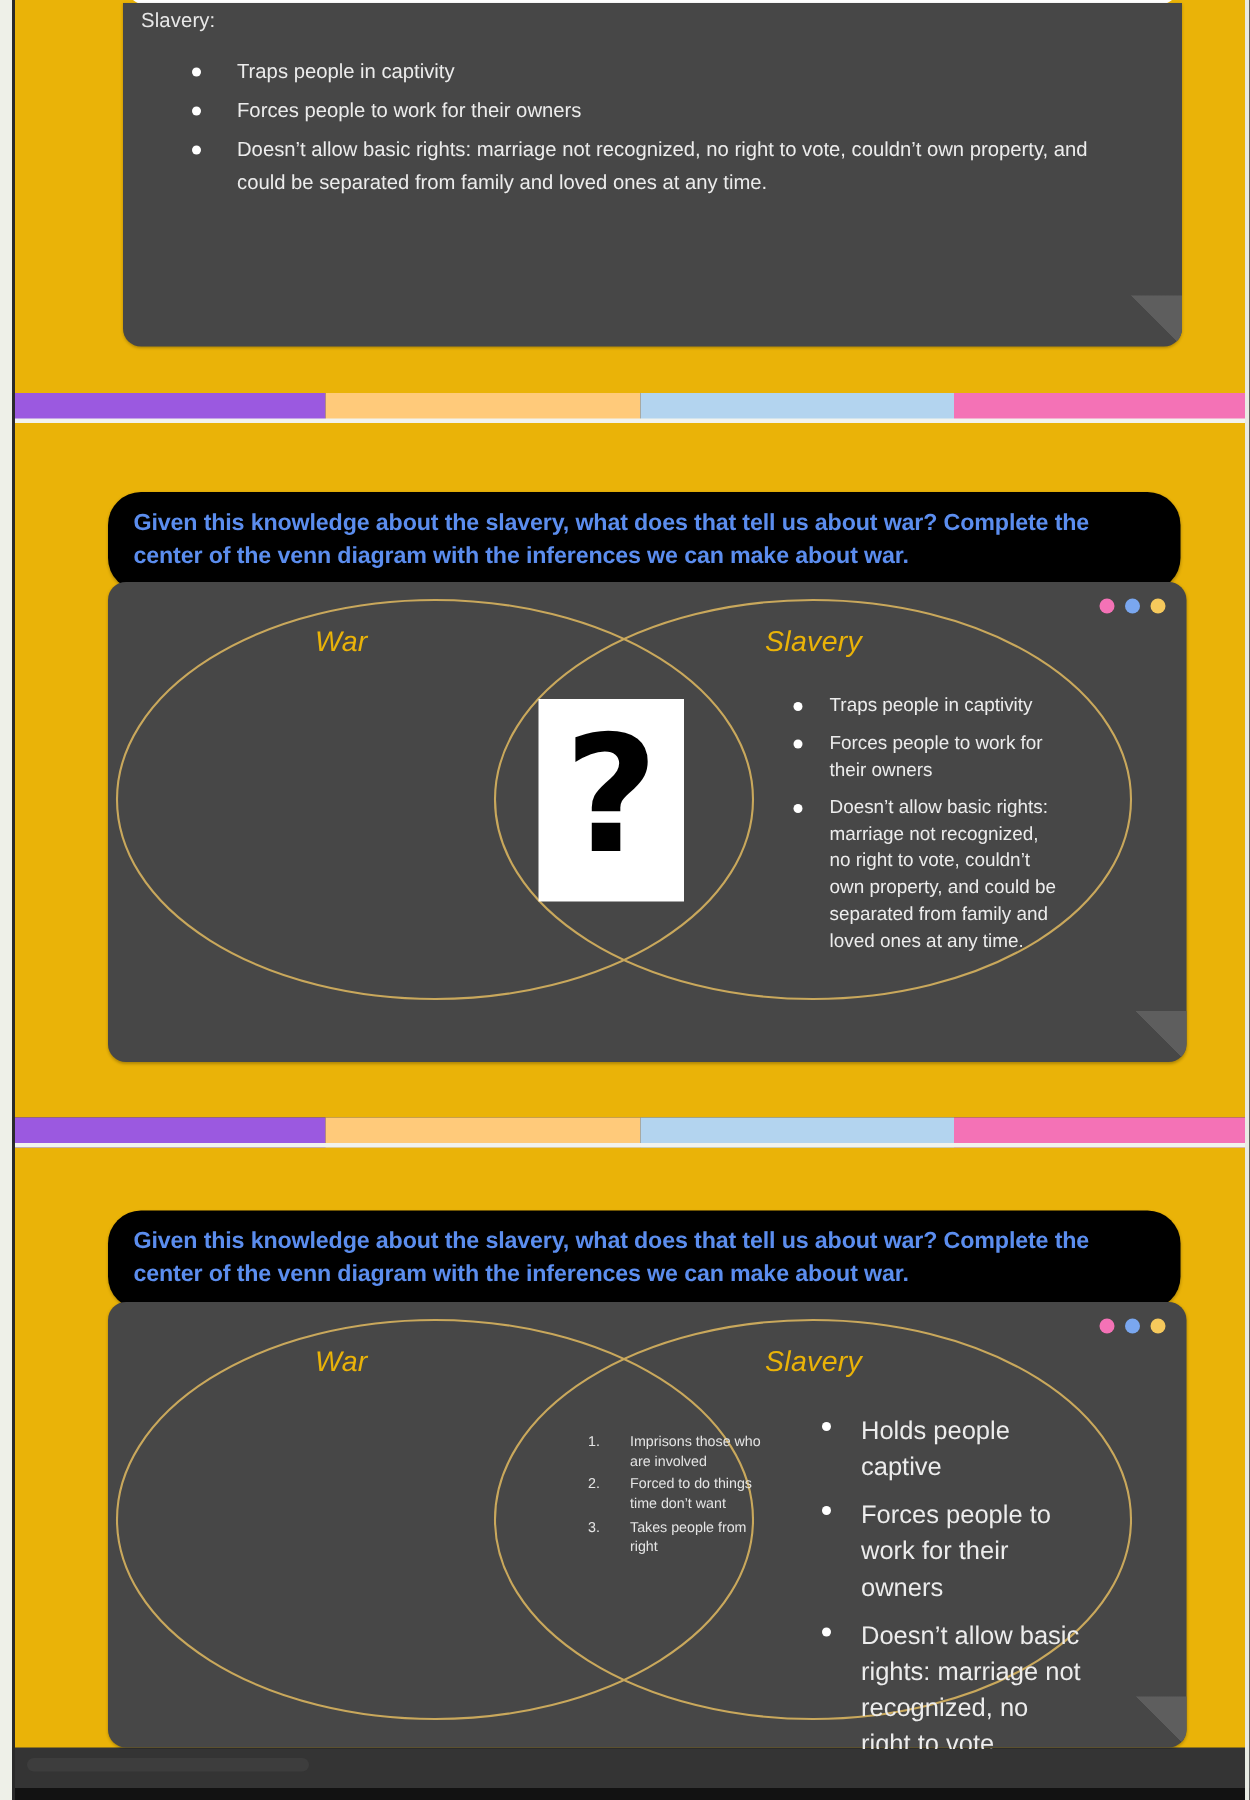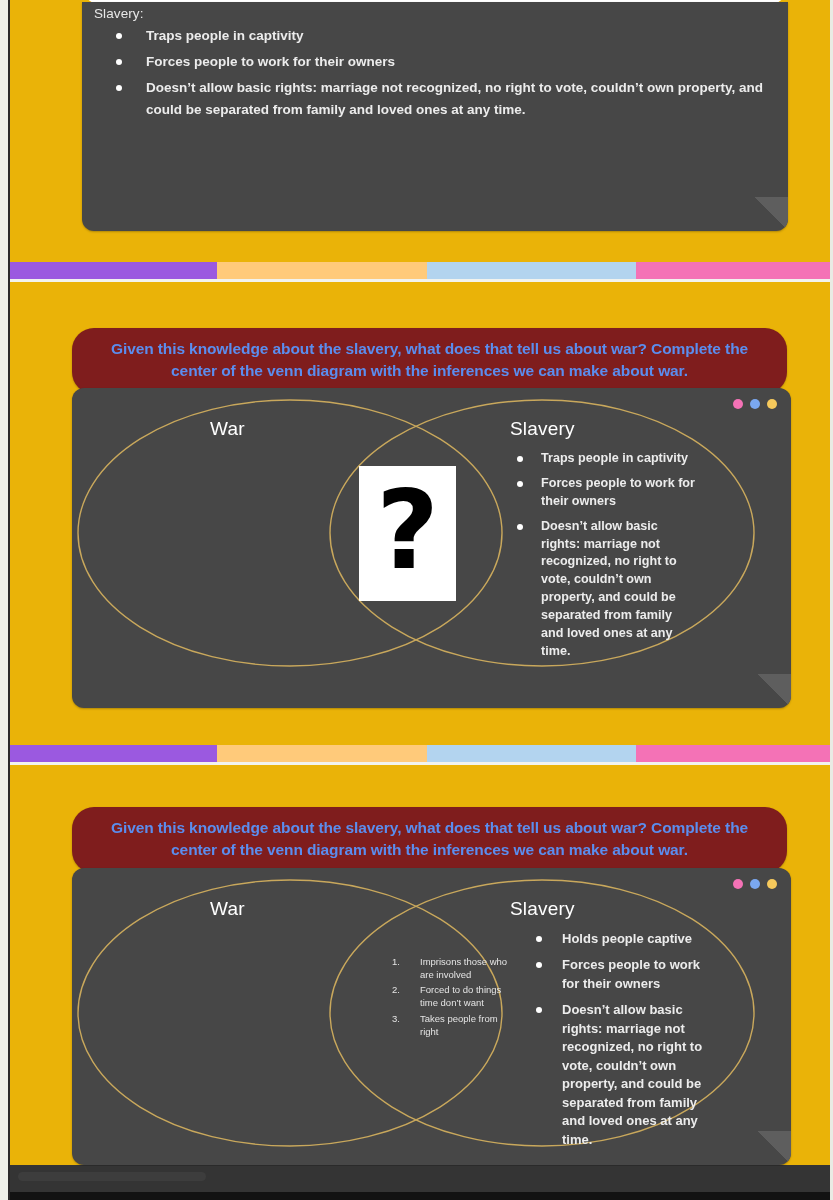--- a/index.html
+++ b/index.html
@@ -119,23 +119,22 @@
   .slav-head {
     position: absolute;
     left: 12px;
     top: 4px;
     font-size: 13.5px;
     color: #e8e8e8;
     letter-spacing: 0.1px;
   }
   ul.plainlist {
     list-style: none;
-    margin: 0;
+    margin: 12px;
     padding: 0;
-    font-weight: bold;
   }
   ul.plainlist > li {
     position: relative;
     padding-left: 52px;
     color: #ececec;
     font-size: 13.5px;
     line-height: 1.64;
     margin-bottom: 4px;
   }
   ul.plainlist > li::before {
@@ -151,25 +150,24 @@
   .top-list {
     position: absolute;
     left: 12px;
     top: 23px;
     right: 20px;
   }
 
   
   .qbanner {
     position: absolute;
-    background: #7f1d1d;
+    background: #000000;
     border-radius: 22px;
     padding: 10px 17px 11px 17px;
     box-shadow: 0 1px 2px rgba(0,0,0,0.25);
-    text-align: center;
   }
   .qbanner-text {
     color: #5b8dee;
     font-weight: bold;
     font-size: 15.5px;
     line-height: 1.45;
     letter-spacing: -0.1px;
   }
   .qb-2 { left: 72px; right: 46px; top: 328px; }
   .qb-3 { left: 72px; right: 46px; top: 807px; }
@@ -191,24 +189,25 @@
   .venn-svg {
     position: absolute;
     left: 0; top: 0;
     width: 100%;
     height: 100%;
     pointer-events: none;
   }
 
   .lbl-war, .lbl-slav {
     position: absolute;
-    color: #ffffff;
+    color: #eab308;
     font-size: 19px;
     letter-spacing: 0.2px;
     z-index: 5;
+    font-style: italic;
   }
 
   
   .card-venn-2 .lbl-war  { left: 138px; top: 30px; }
   .card-venn-2 .lbl-slav { left: 438px; top: 30px; }
   .card-venn-2 .right-list {
     position: absolute;
     left: 435px;
     top: 62px;
     width: 190px;
@@ -248,21 +247,21 @@
   .card-venn-3 .lbl-slav { left: 438px; top: 30px; }
   .card-venn-3 .right-list {
     position: absolute;
     left: 452px;
     top: 62px;
     width: 185px;
     z-index: 5;
   }
   .card-venn-3 .right-list li {
     padding-left: 38px;
-    font-size: 13px;
+    font-size: 17px;
     line-height: 1.42;
     margin-bottom: 8px;
   }
   .card-venn-3 .right-list li::before { left: 12px; top: 6px; width: 6px; height: 6px; }
 
   ol.centerlist {
     position: absolute;
     left: 300px;
     top: 72px;
     width: 120px;

